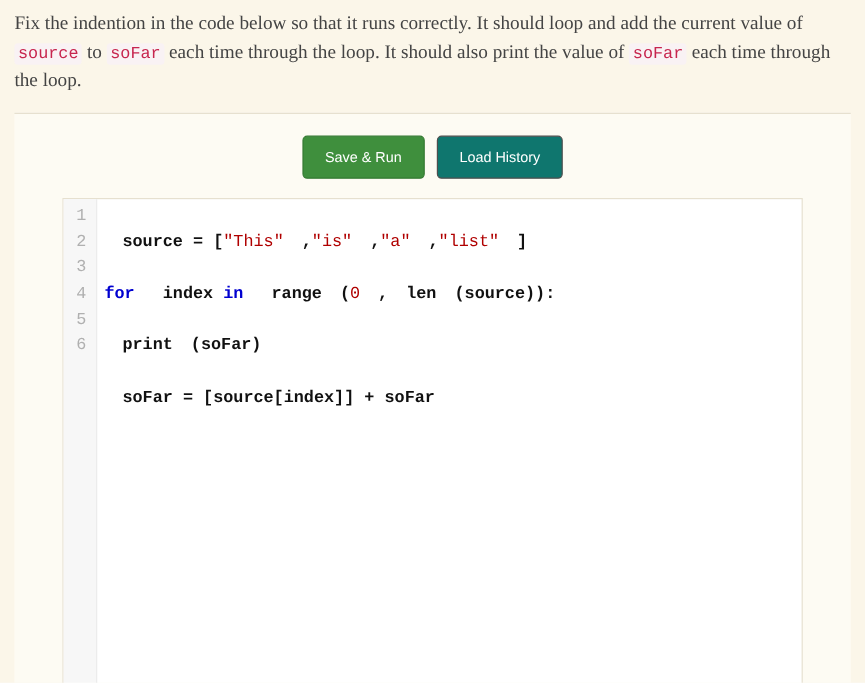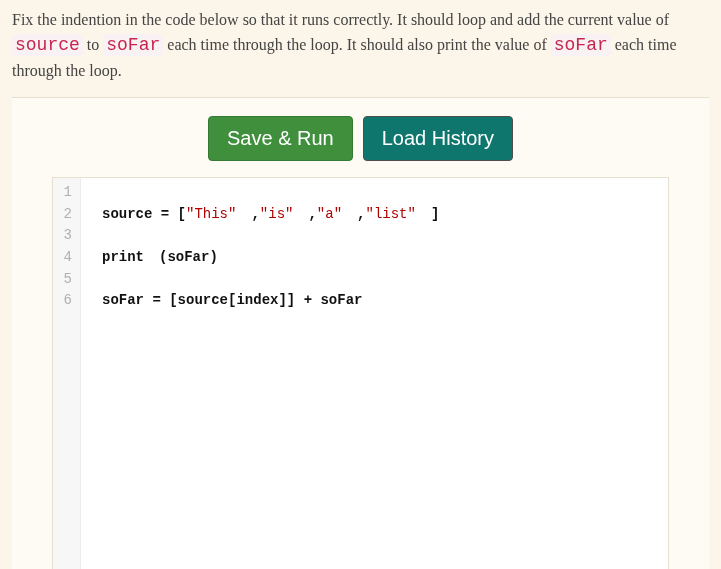--- a/index.html
+++ b/index.html
@@ -16,36 +16,36 @@
       line-height: 1.5;
       color: #444;
       margin-bottom: 14px;
     }
     .instructions code {
       font-family: Menlo, Monaco, Consolas, 'Courier New', monospace;
       color: #c7254e;
       background: #f9f2f4;
       padding: 1px 3px;
       border-radius: 3px;
-      font-size: 18px;
+      font-size: 14px;
     }
     .exercise-panel {
       background: #fdfbf3;
       border-top: 1px solid #e6e0cf;
       padding: 18px 40px 10px 40px;
     }
     .button-row {
       display: flex;
       justify-content: center;
       gap: 10px;
       margin-bottom: 16px;
     }
     .btn {
       font-family: -apple-system, Helvetica, Arial, sans-serif;
-      font-size: 20px;
+      font-size: 12px;
       padding: 10px 18px;
       border-radius: 4px;
       cursor: pointer;
       color: #fff;
       border: none;
     }
     .btn-green {
       background: #3f8f3d;
       border: 1px solid #357a33;
     }
@@ -103,19 +103,20 @@
     <div class="gutter">
       <div>1</div>
       <div>2</div>
       <div>3</div>
       <div>4</div>
       <div>5</div>
       <div>6</div>
     </div>
     <div class="code-area">
 <div class="code-line"><span class="tok-name">source = [</span><span class="tok-str">"This"</span><span class="tok-name">,</span><span class="tok-str">"is"</span><span class="tok-name">,</span><span class="tok-str">"a"</span><span class="tok-name">,</span><span class="tok-str">"list"</span><span class="tok-name">]</span></div>
+<div class="code-line"><span class="tok-kw">for</span><span> </span><span class="tok-name">index</span><span> </span><span class="tok-kw">in</span><span> </span><span class="tok-builtin tok-name">range</span><span class="tok-name">(</span><span class="tok-num">0</span><span class="tok-name">,</span><span class="tok-builtin tok-name">len</span><span class="tok-name">(source)):</span></div>
 <div class="code-line"><span class="tok-builtin tok-name">print</span><span class="tok-name">(soFar)</span></div>
 <div class="code-line"><span class="tok-name">soFar = [source[index]] + soFar</span></div>
 <div class="code-line"></div>
     </div>
 
   </div>
 </div>
 
 </body></html>

